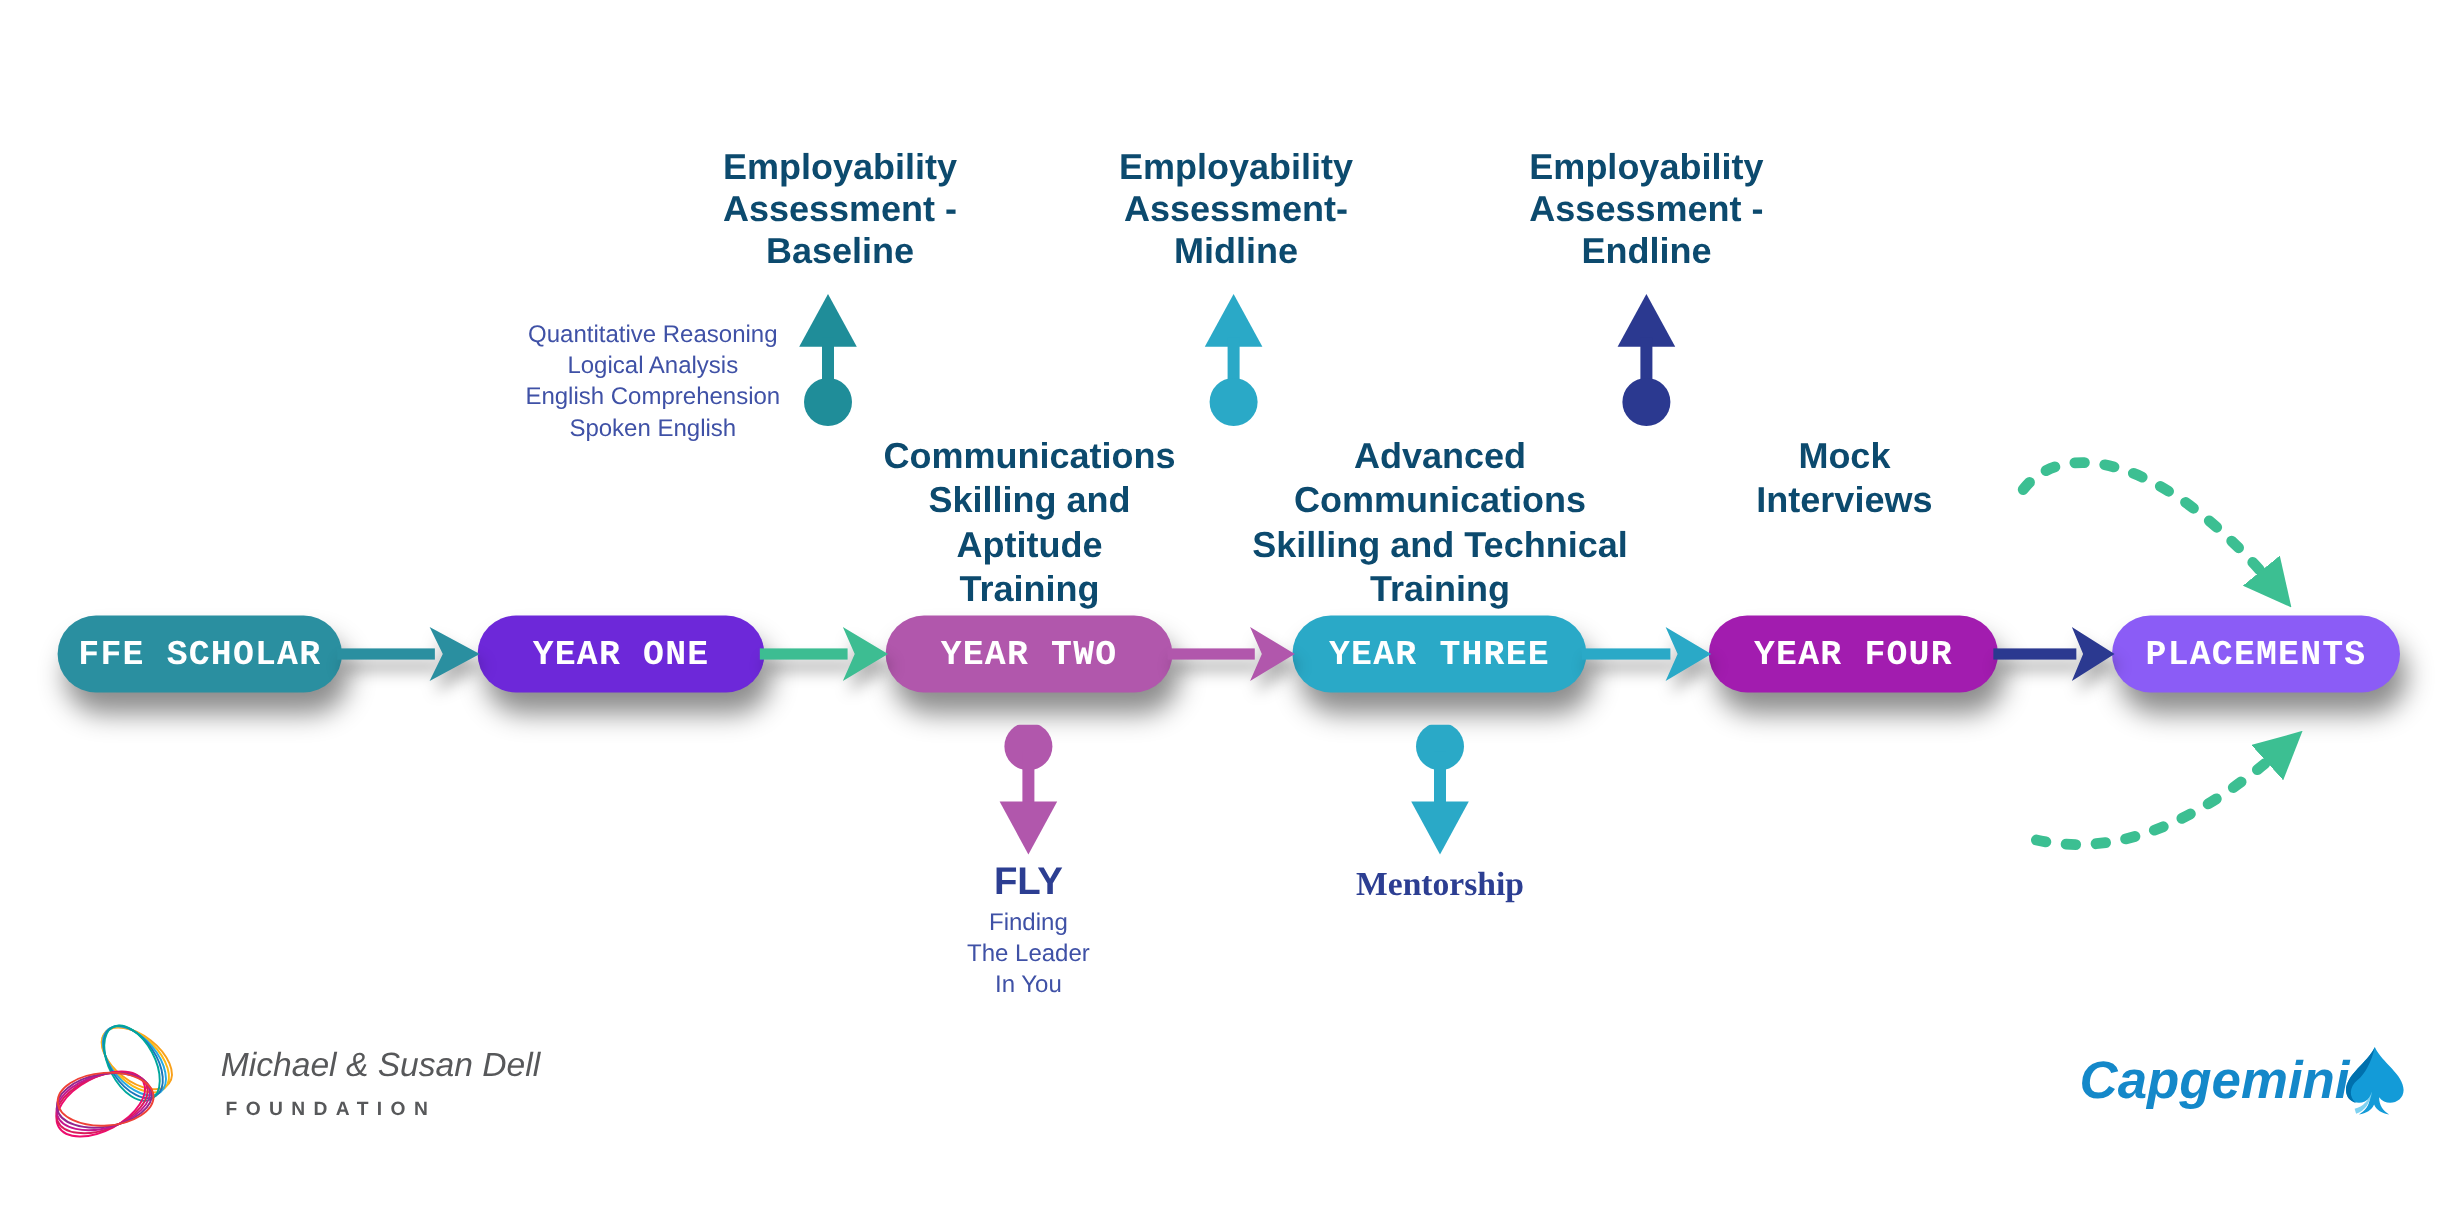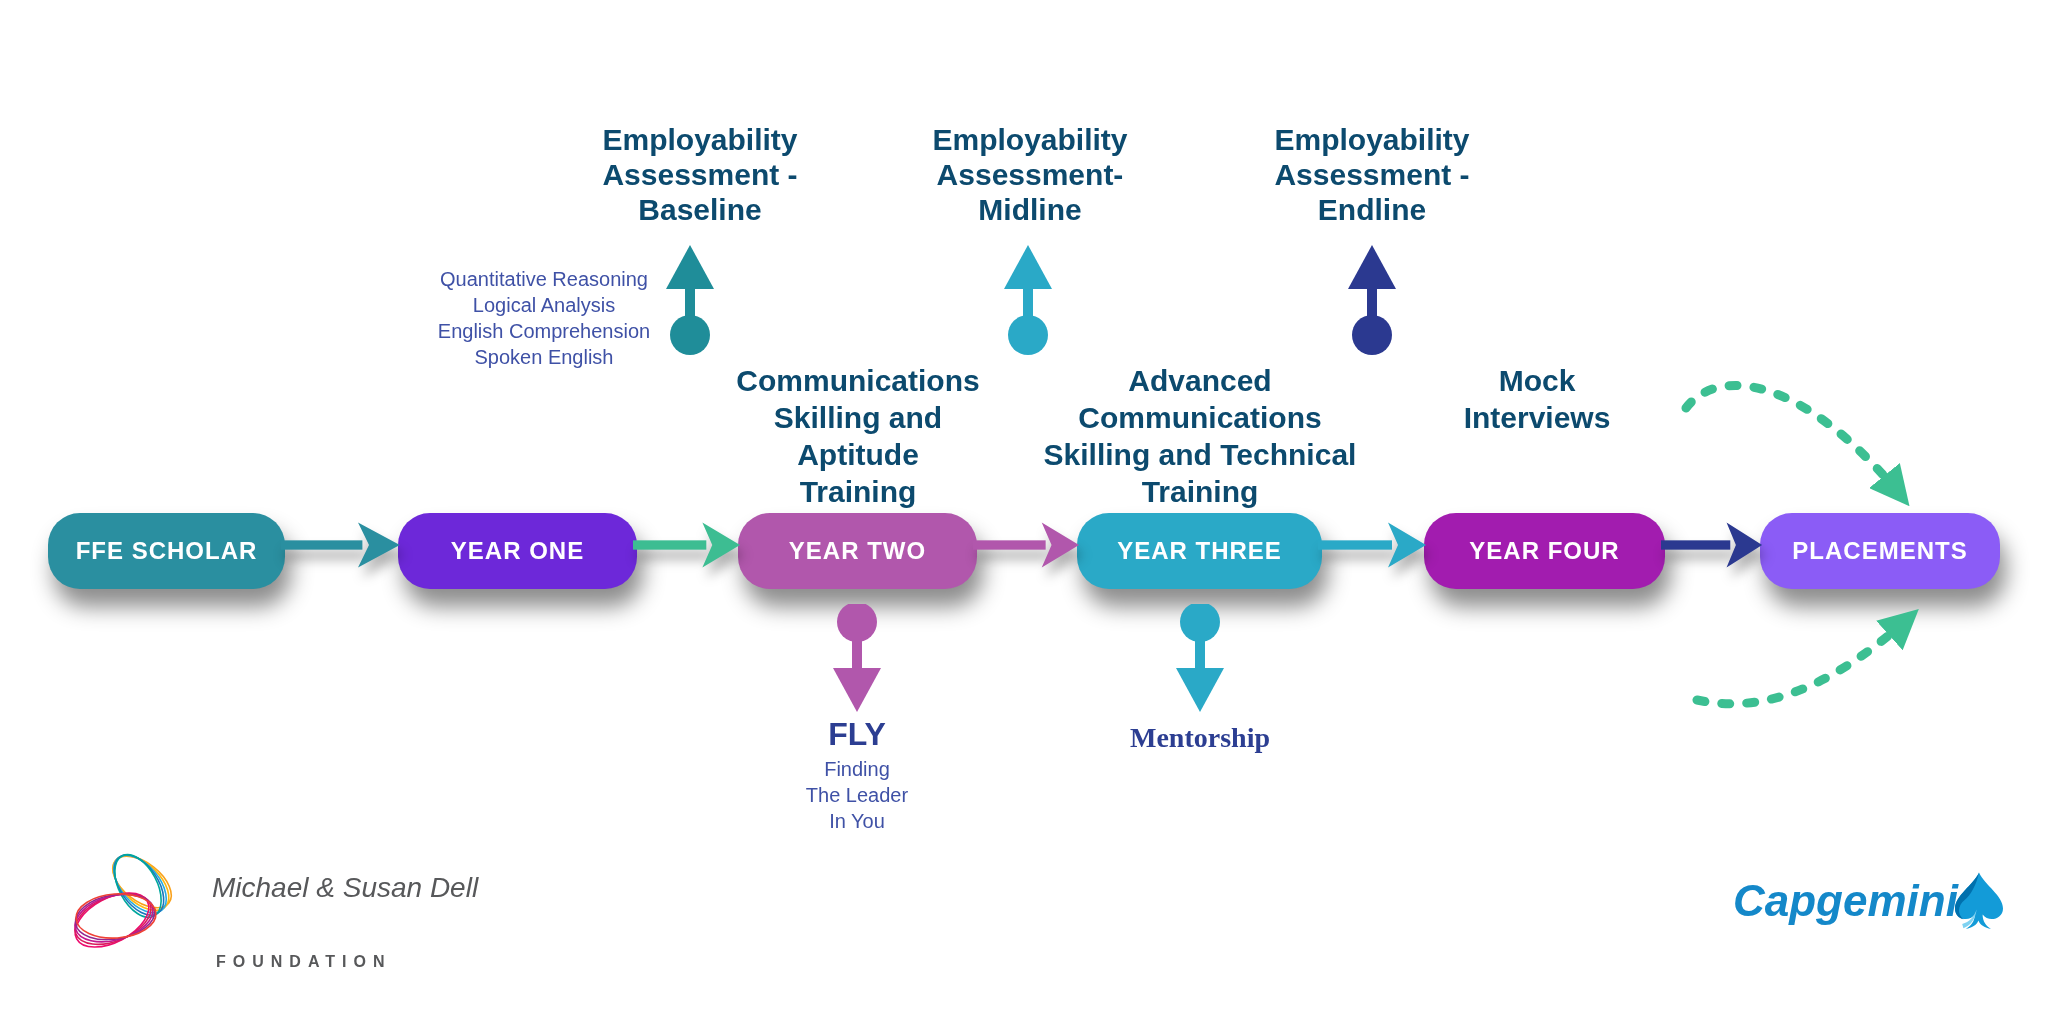--- a/index.html
+++ b/index.html
@@ -9,37 +9,38 @@
   }
   .abs{position:absolute;}
   .ctr{text-align:center;}
   
   .ttl{font-weight:bold;color:#0c4a6e;font-size:30px;line-height:35px;}
   .ttl-line{white-space:nowrap;}
   
   .small{color:#3f51a6;font-size:20px;line-height:26px;}
   
   .pill{
-    height:76px;border-radius:32px;display:flex;align-items:center;justify-content:center;
-    color:#ffffff;font-weight:bold;font-size:24px;letter-spacing:1px;white-space:nowrap;
+    height:64px;border-radius:32px;display:flex;align-items:center;justify-content:center;
+    color:#ffffff;font-weight:bold;font-size:29px;letter-spacing:1px;white-space:nowrap;
     box-shadow:6px 18px 22px rgba(0,0,0,0.45);
+    font-family:Liberation Mono, monospace;
   }
   .stage-0{background:#2a8fa0;}
   .stage-1{background:#6d28d9;}
   .stage-2{background:#b157ac;}
   .stage-3{background:#2aa9c7;}
   .stage-4{background:#a21caf;}
   .stage-5{background:#8b5cf6;}
   .connector{filter:drop-shadow(4px 10px 6px rgba(0,0,0,0.30));}
   
   .fly-title{font-weight:bold;color:#2c3e92;font-size:32px;}
   .mentorship{font-weight:bold;color:#2c3e92;font-size:28px;font-family:Liberation Serif, serif;}
   
   .msdf-name{font-style:italic;color:#57585a;font-size:28px;white-space:nowrap;}
-  .msdf-foundation{color:#57585a;font-size:16px;font-weight:bold;letter-spacing:7px;white-space:nowrap;margin-top:37px;}
+  .msdf-foundation{color:#57585a;font-size:16px;font-weight:bold;letter-spacing:7px;white-space:nowrap;}
   .capgemini-name{font-style:italic;font-weight:bold;color:#1488c9;font-size:44px;white-space:nowrap;}
 </style>
 </head>
 <body>
 
 <div class="canvas">
 
   <div class="abs ctr ttl" style="left:540px;top:122px;width:320px;">
     <div class="ttl-line">Employability</div>
     <div class="ttl-line">Assessment -</div>
@@ -158,21 +159,21 @@
   <svg class="abs" style="left:1630px;top:355px;" width="370" height="380" viewBox="0 0 370 380">
     <defs>
       <marker id="arrowG" viewBox="0 0 10 10" refX="7" refY="5" markerWidth="4.4" markerHeight="4.4" orient="auto">
         <path d="M0 0 L10 5 L0 10 z" fill="#3cbf92"></path>
       </marker>
     </defs>
     <path d="M56 53 C86 13 170 17 272 142" fill="none" stroke="#3cbf92" stroke-width="9" stroke-linecap="round" stroke-dasharray="8 17" marker-end="url(#arrowG)"></path>
     <path d="M67 345 C140 361 210 325 280 262" fill="none" stroke="#3cbf92" stroke-width="9" stroke-linecap="round" stroke-dasharray="8 17" marker-end="url(#arrowG)"></path>
   </svg>
 
-  <div class="abs" style="left:64px;top:838px;width:480px;height:140px;">
+  <div class="abs" style="left:36px;top:838px;width:480px;height:140px;">
     <svg class="abs" style="left:0;top:0;" width="130" height="130" viewBox="0 0 130 130">
       <g fill="none" stroke-width="1.6">
         <ellipse cx="78" cy="44" rx="34" ry="19" transform="rotate(38 78 44)" stroke="#f9a11b"></ellipse>
         <ellipse cx="77" cy="45" rx="34" ry="19" transform="rotate(44 77 45)" stroke="#fdb913"></ellipse>
         <ellipse cx="76" cy="46" rx="34" ry="19" transform="rotate(50 76 46)" stroke="#27aae1"></ellipse>
         <ellipse cx="75" cy="47" rx="34" ry="19" transform="rotate(56 75 47)" stroke="#1b75bb"></ellipse>
         <ellipse cx="74" cy="48" rx="34" ry="19" transform="rotate(62 74 48)" stroke="#00a79d"></ellipse>
         <ellipse cx="48" cy="82" rx="40" ry="22" transform="rotate(-28 48 82)" stroke="#ed0c6e"></ellipse>
         <ellipse cx="49" cy="81" rx="40" ry="22" transform="rotate(-22 49 81)" stroke="#d91c5c"></ellipse>
         <ellipse cx="50" cy="80" rx="40" ry="22" transform="rotate(-16 50 80)" stroke="#c6168d"></ellipse>

